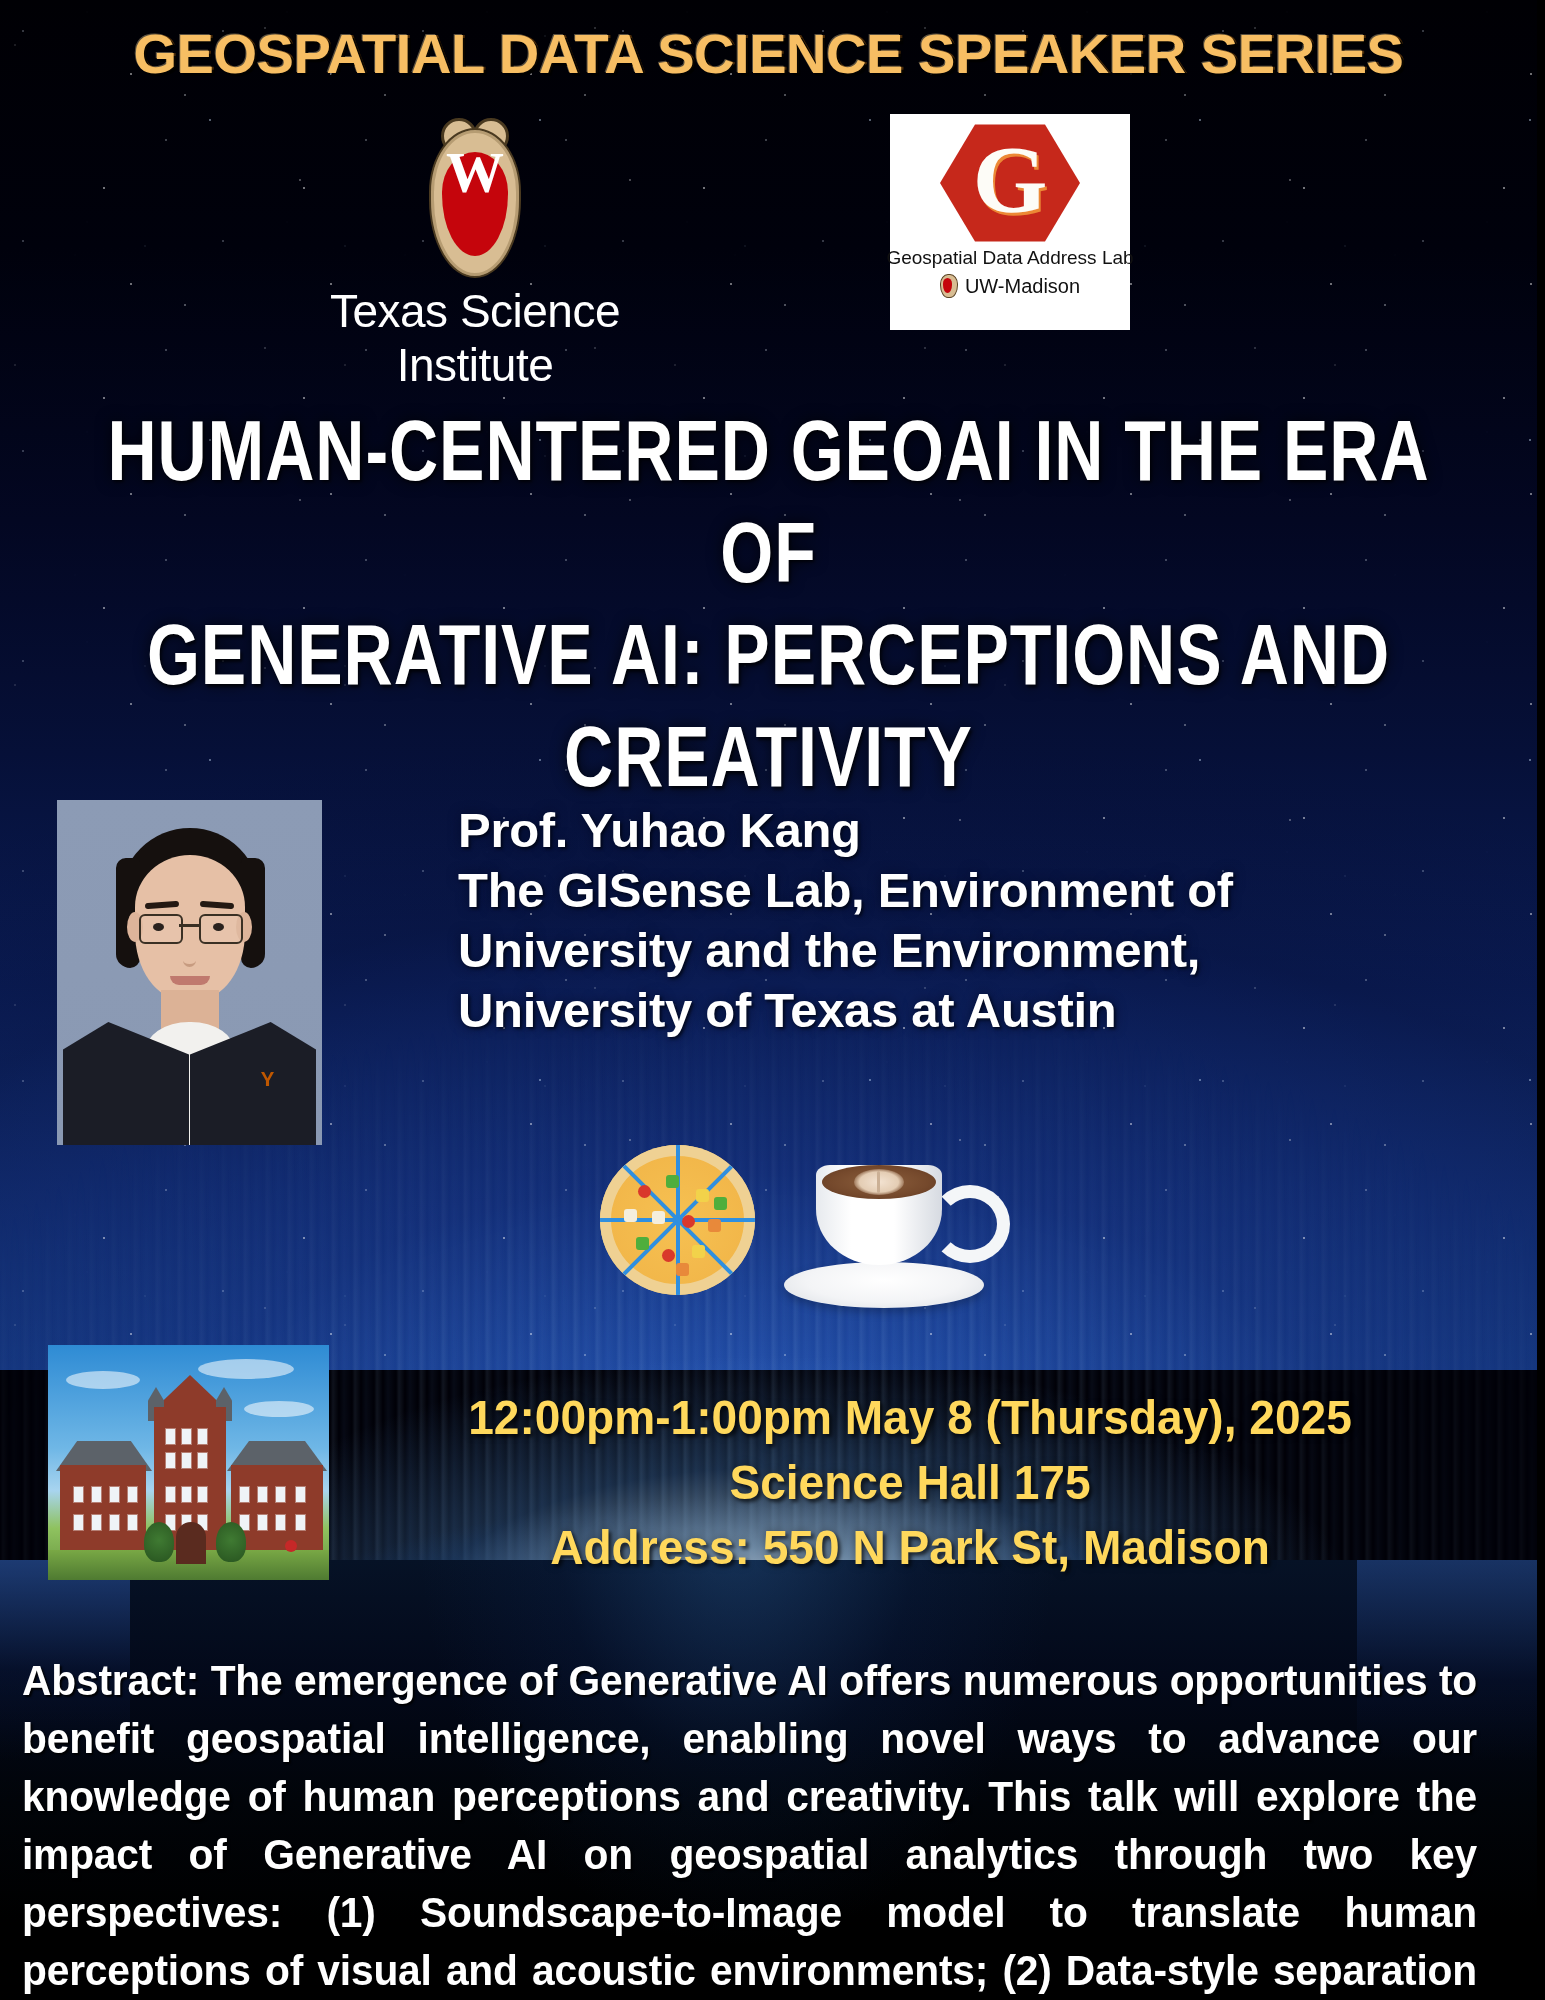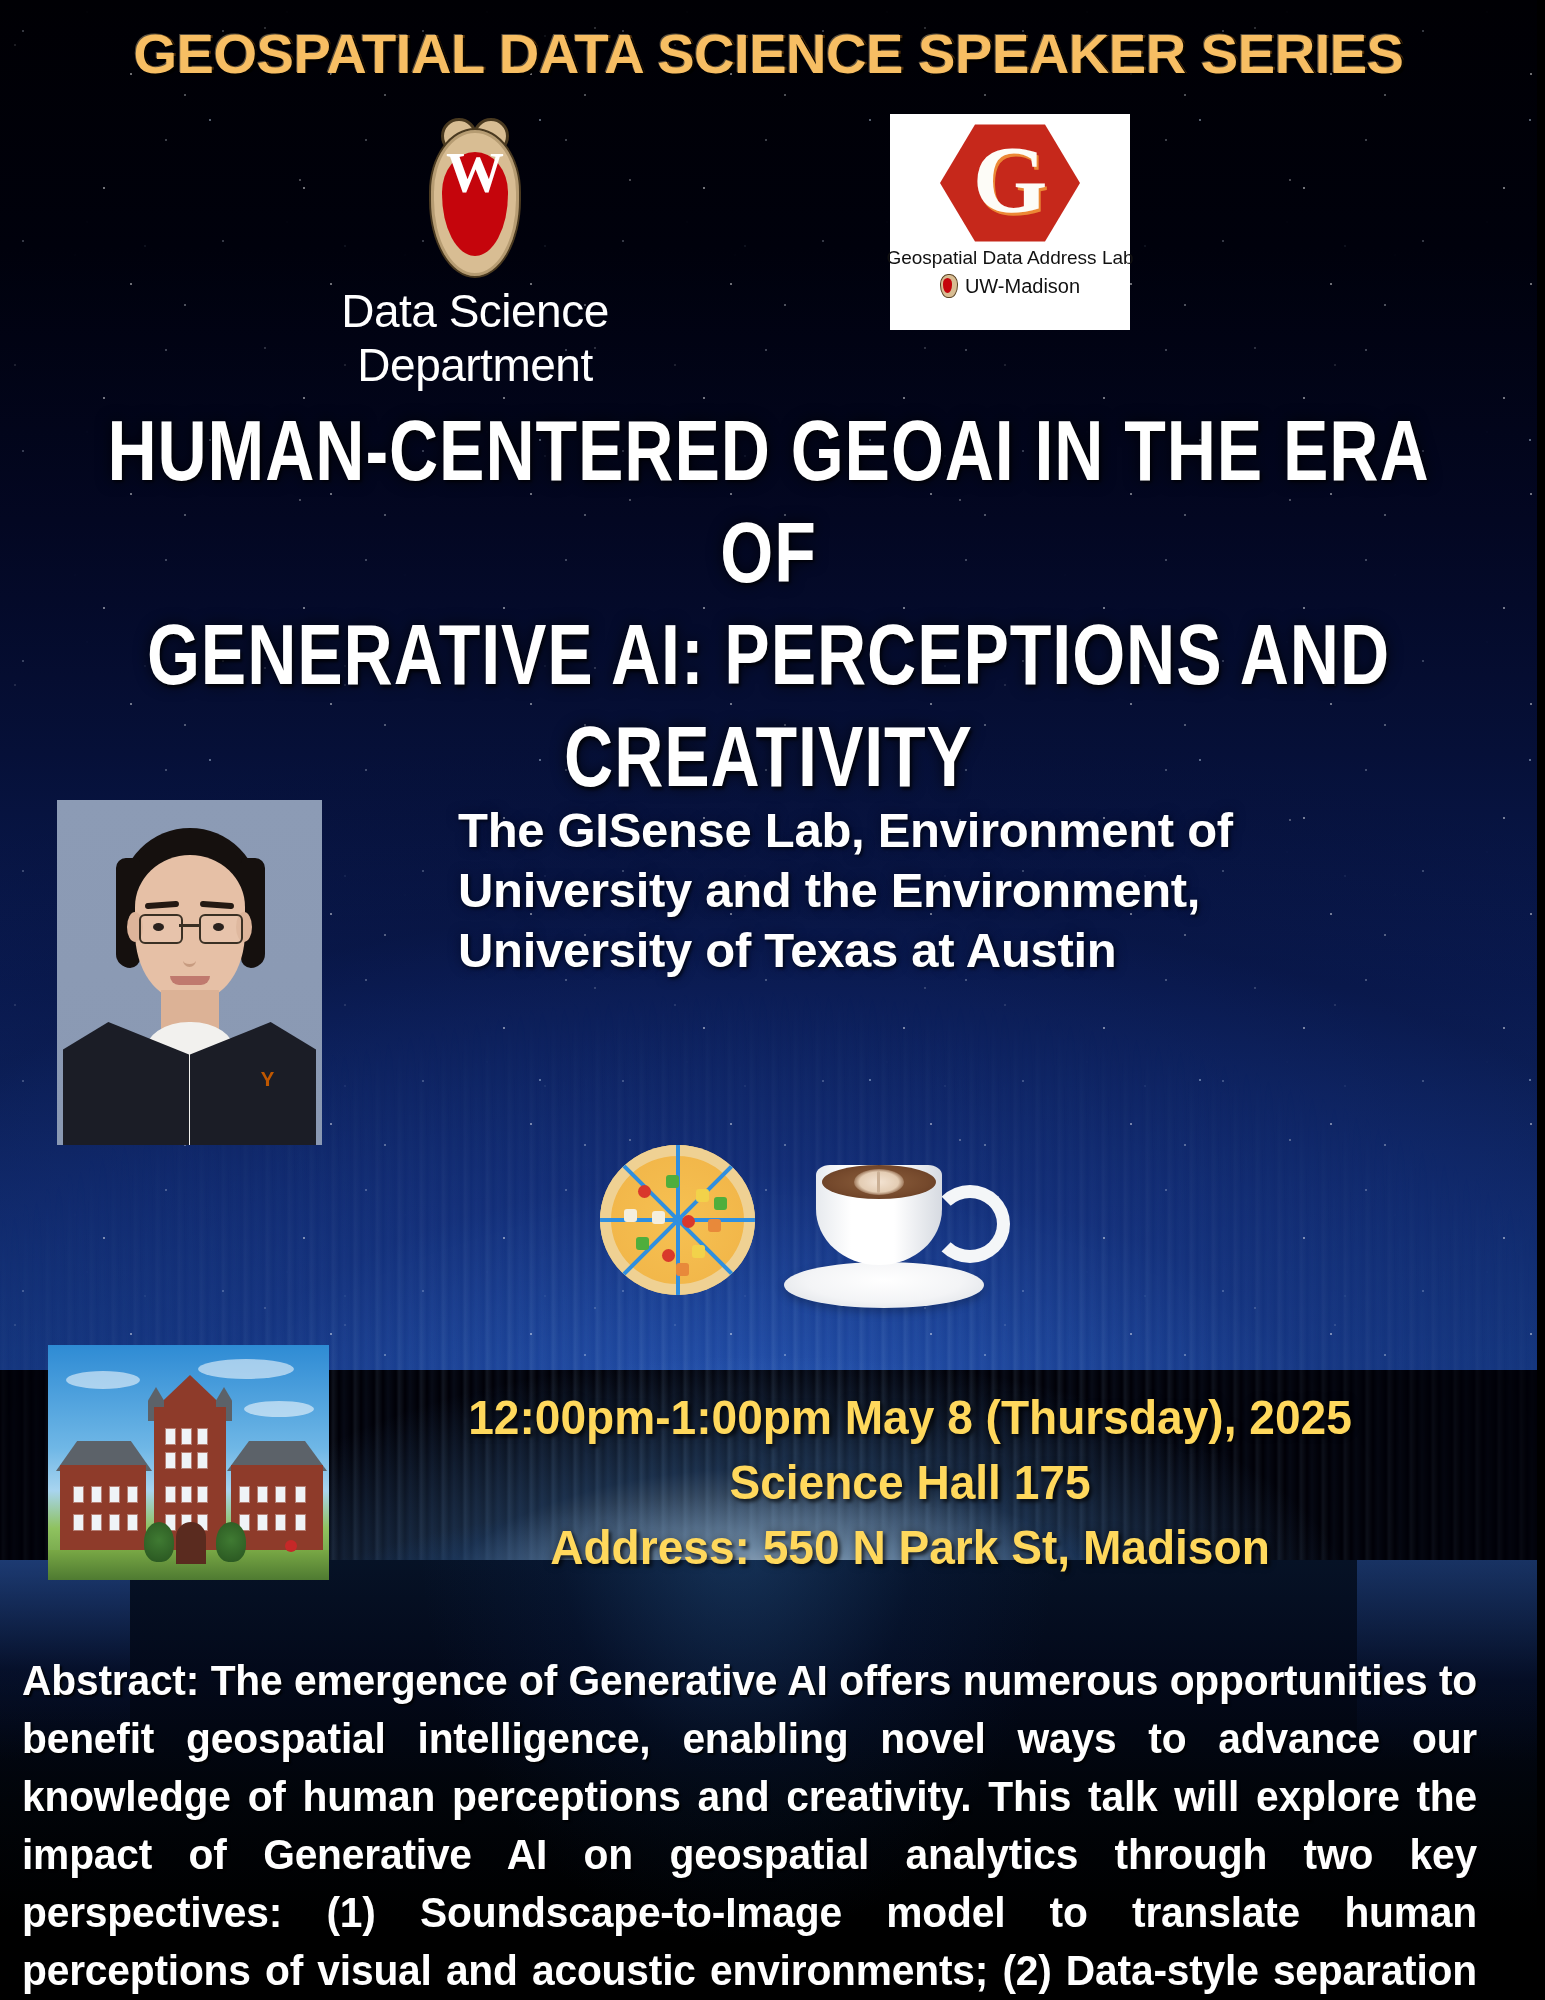--- a/index.html
+++ b/index.html
@@ -521,21 +521,21 @@
     <div id="logo-row">
 
       <div id="dsi-logo">
         <div class="crest">
           <div class="crest-scroll-l"></div>
           <div class="crest-scroll-r"></div>
           <div class="crest-shell"></div>
           <div class="crest-shield"></div>
           <div class="crest-w">W</div>
         </div>
-        <div class="dsi-name">Data Science Department</div>
+        <div class="dsi-name">Texas Science Institute</div>
       </div>
 
       <div id="gdsl-logo">
         <div class="hexmark">
           <div class="hex"></div>
           <div class="hex-g">G</div>
         </div>
         <div class="gdsl-line1">Geospatial Data Address Lab</div>
         <div class="gdsl-line2">
           <span class="mini-crest"></span>
@@ -567,20 +567,21 @@
       <div class="p-nose"></div>
       <div class="p-mouth"></div>
       <div class="p-neck"></div>
       <div class="p-shirt"></div>
       <div class="p-jacket-l"></div>
       <div class="p-jacket-r"></div>
       <div class="p-pin"></div>
     </div>
 
     <div id="speaker-info">
+      <div>Prof. Yuhao Kang</div>
       <div>The GISense Lab, Environment of</div>
       <div>University and the Environment,</div>
       <div>University of Texas at Austin</div>
     </div>
 
     <div id="food-row">
       <div class="pizza">
         <div class="slice-cut" style="transform:rotate(0deg)"></div>
         <div class="slice-cut" style="transform:rotate(45deg)"></div>
         <div class="slice-cut" style="transform:rotate(90deg)"></div>

